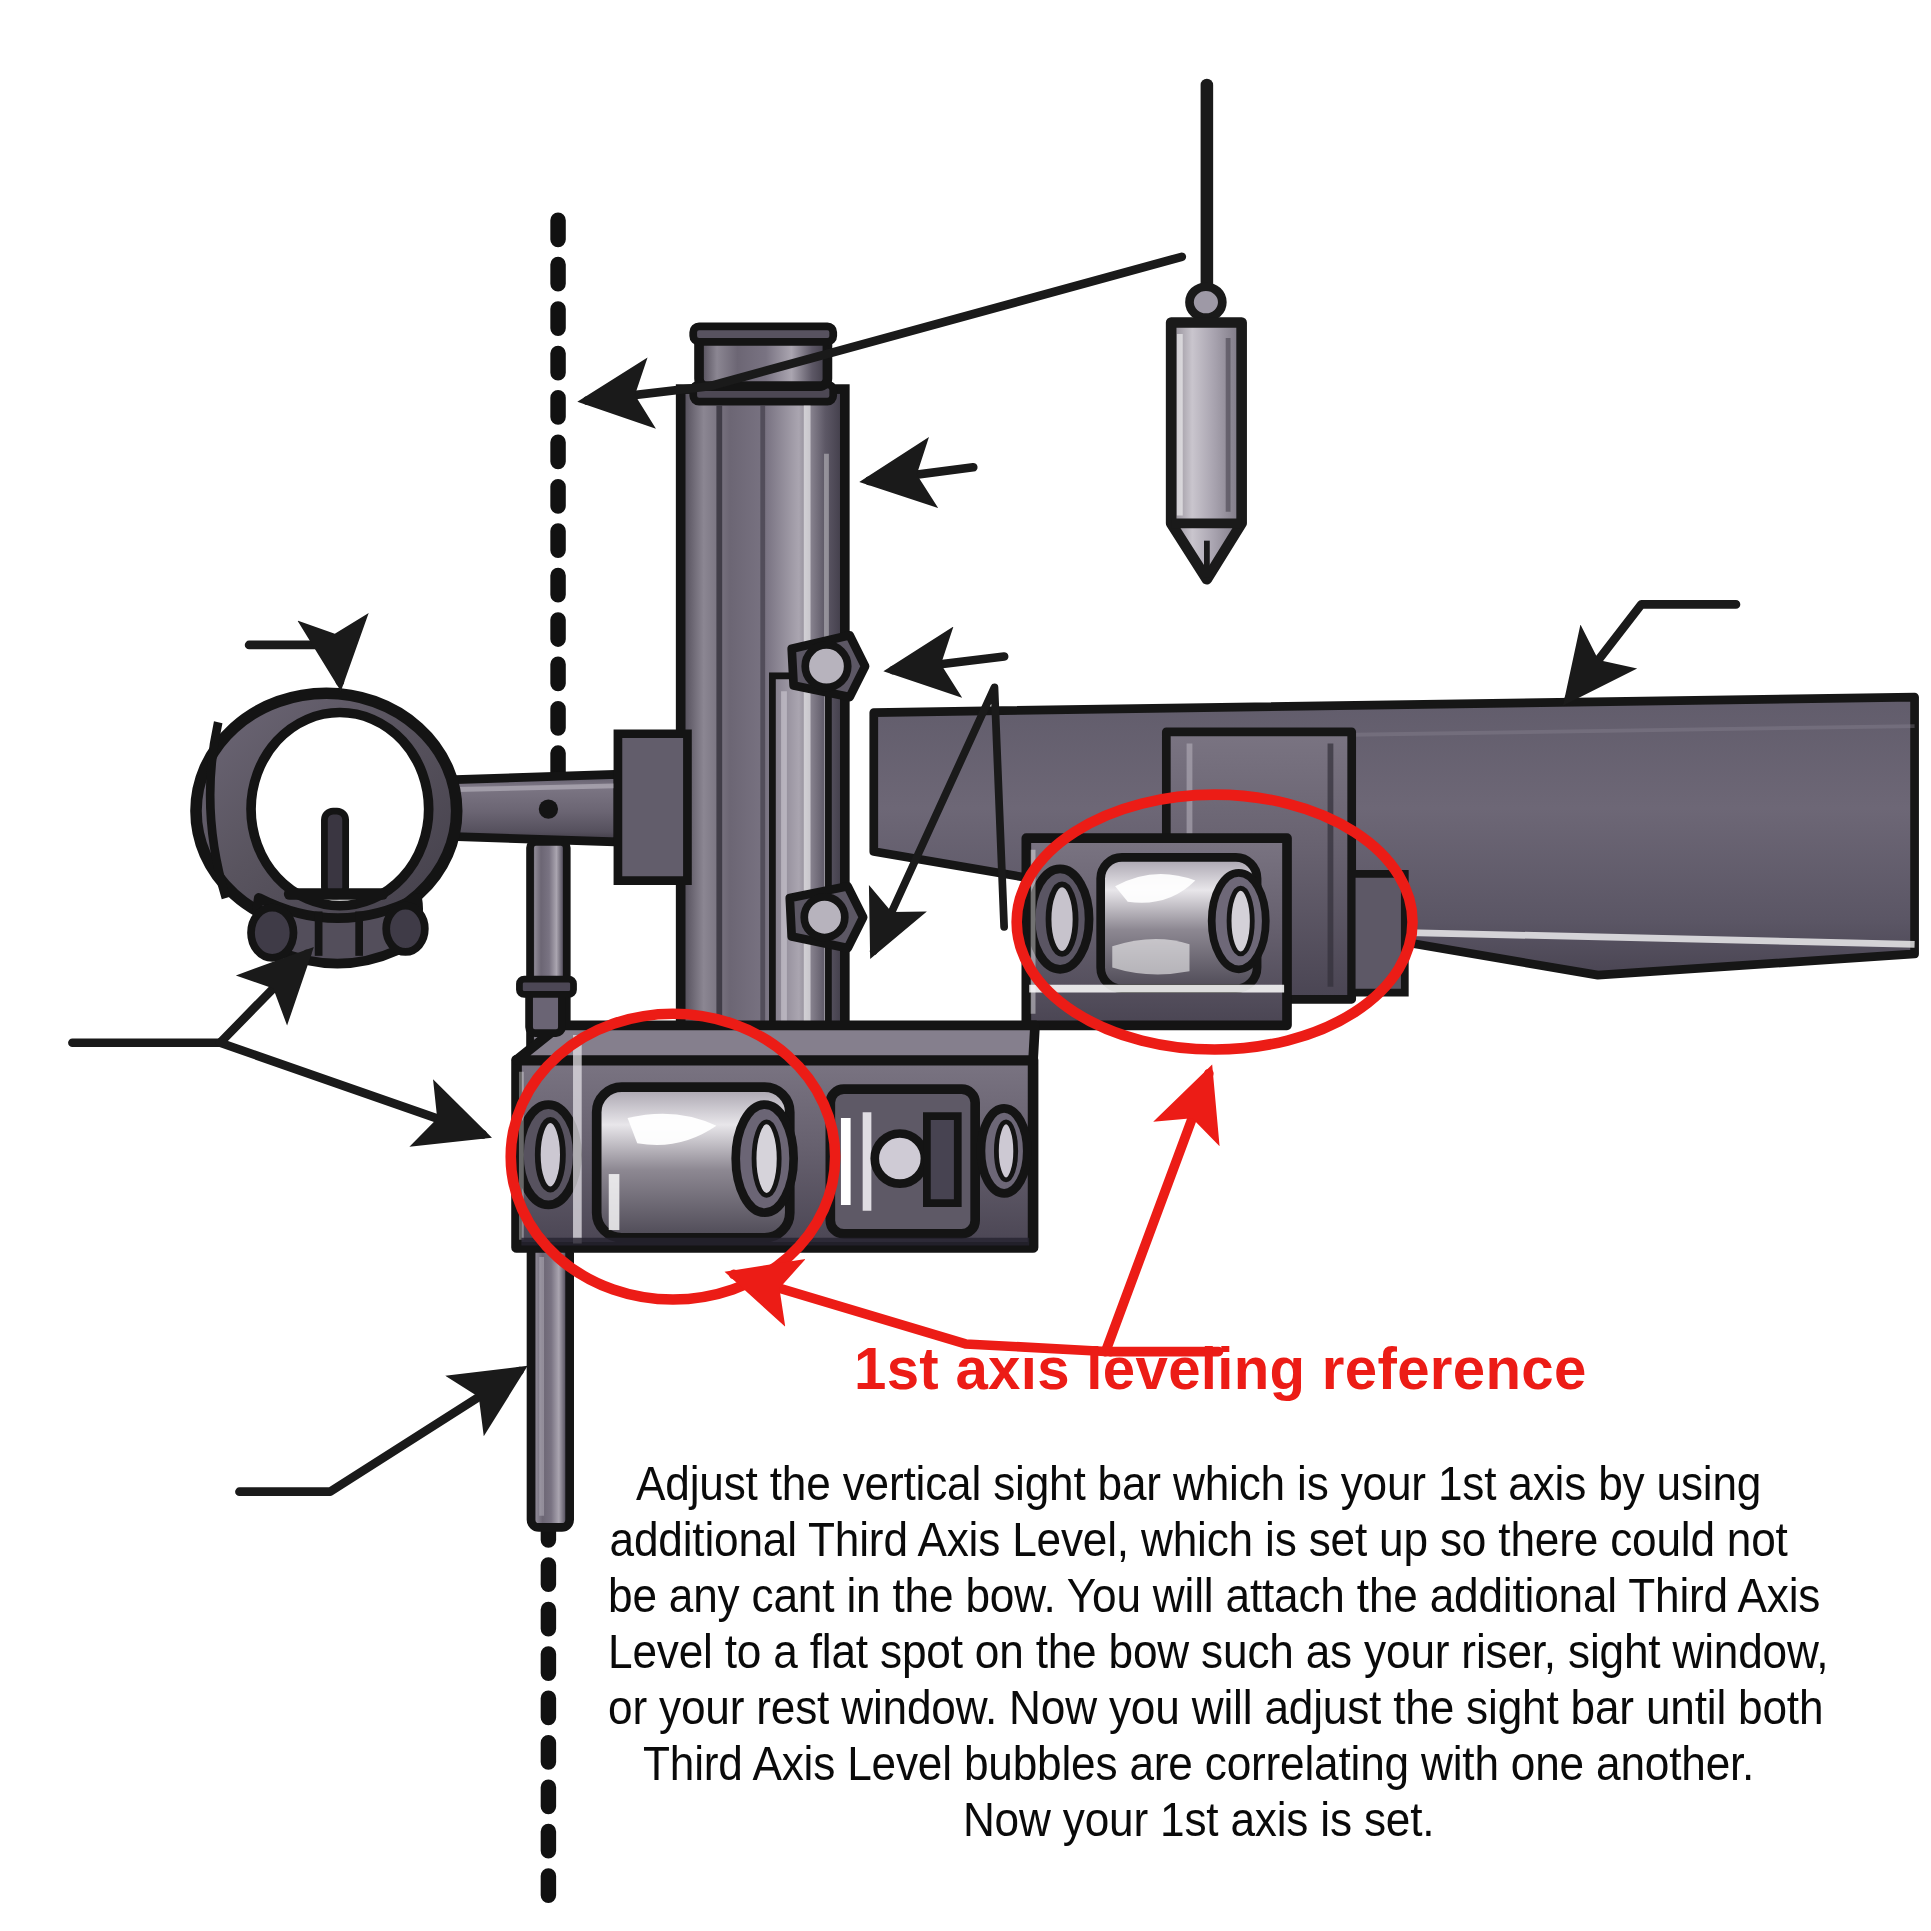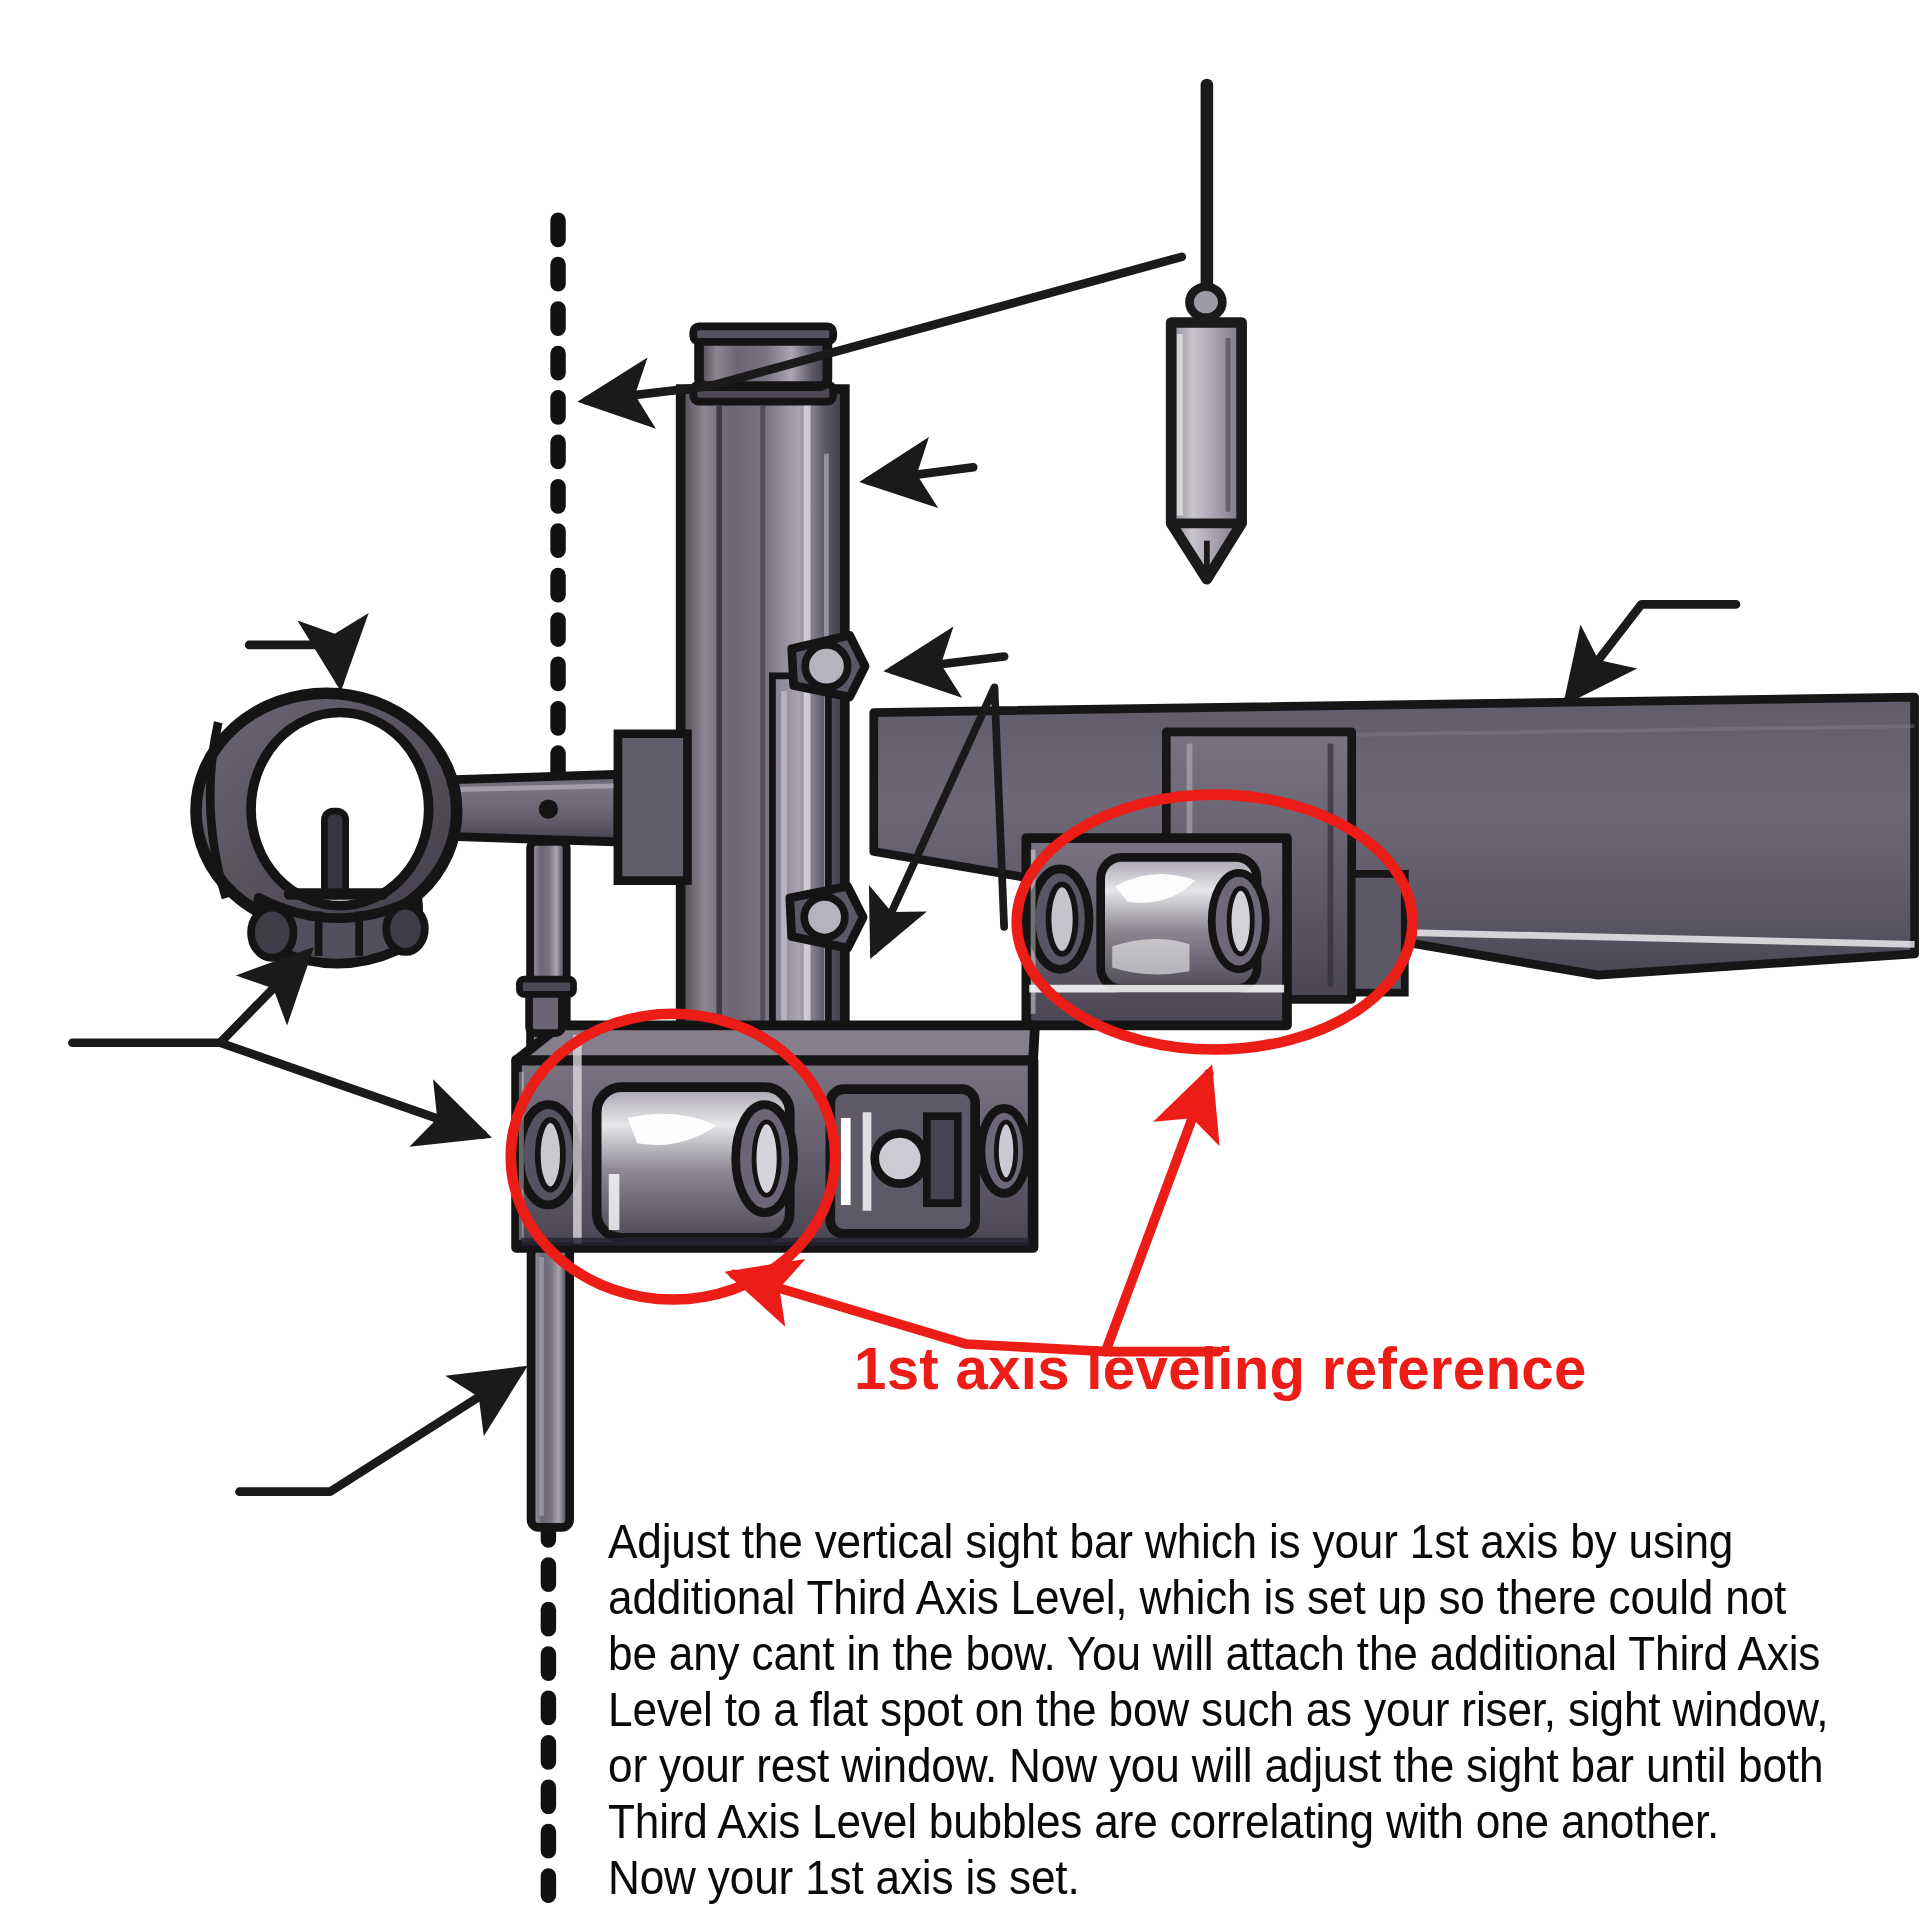--- a/index.html
+++ b/index.html
@@ -3,26 +3,26 @@
 <meta charset="utf-8">
 <style>
   html,body{margin:0;padding:0;}
   body{
     width:1931px;height:1931px;
     background:#ffffff;
     font-family:"Liberation Sans", sans-serif;
     overflow:hidden;
     position:relative;
   }
-  #stage{position:absolute;inset:0;width:1931px;height:1931px;}
+  #stage{position:absolute;inset:0;width:1931px;height:1931px;text-align:center;}
   svg.layer{position:absolute;left:0;top:0;width:1931px;height:1931px;}
 
   .caption-block{
     position:absolute;
-    left:608px; top:1514px;
+    left:608px; top:1456px;
     width:1284px;
   }
   .caption-line{
     font-family:"Liberation Sans Narrow","Liberation Sans",sans-serif;
     font-size:48px;
     line-height:56px;
     color:#0a0a0a;
     letter-spacing:-0.2px;
     white-space:nowrap;
     transform:scaleX(0.92);

